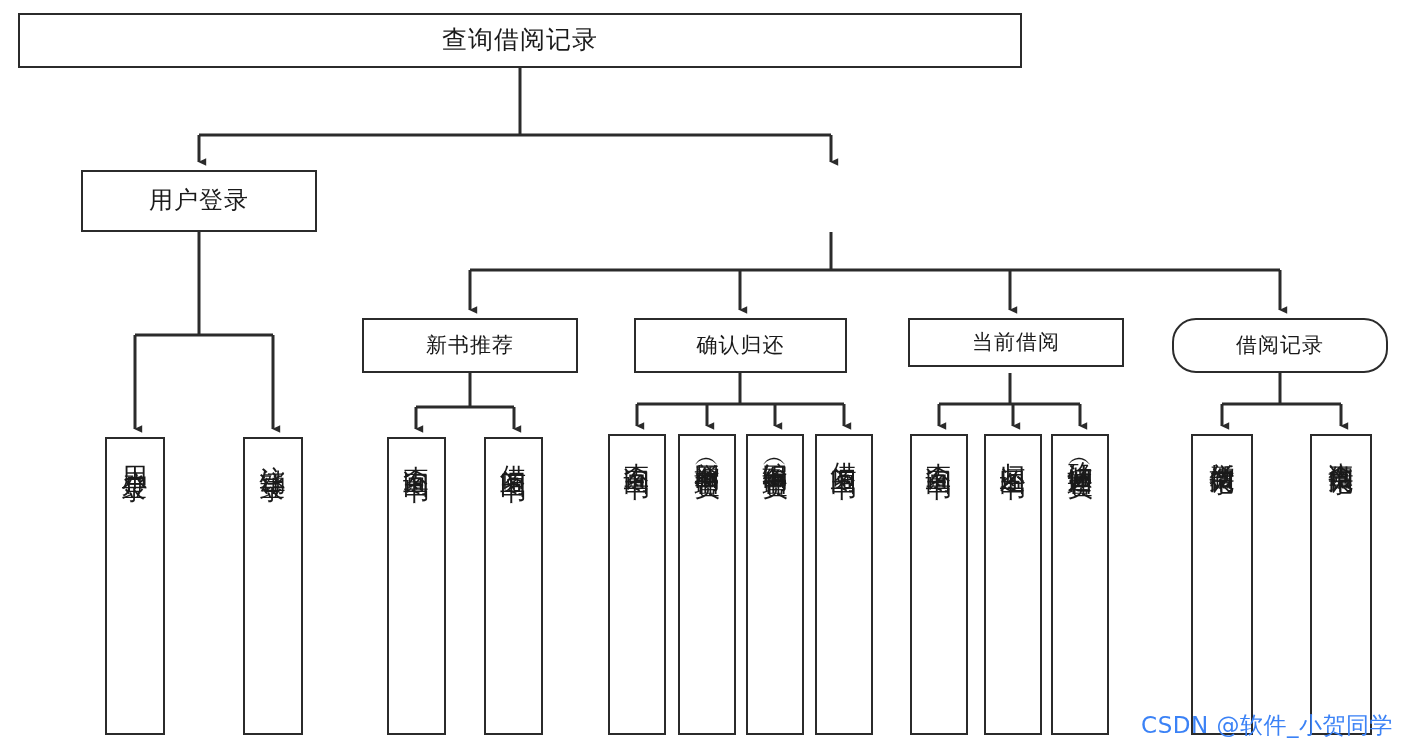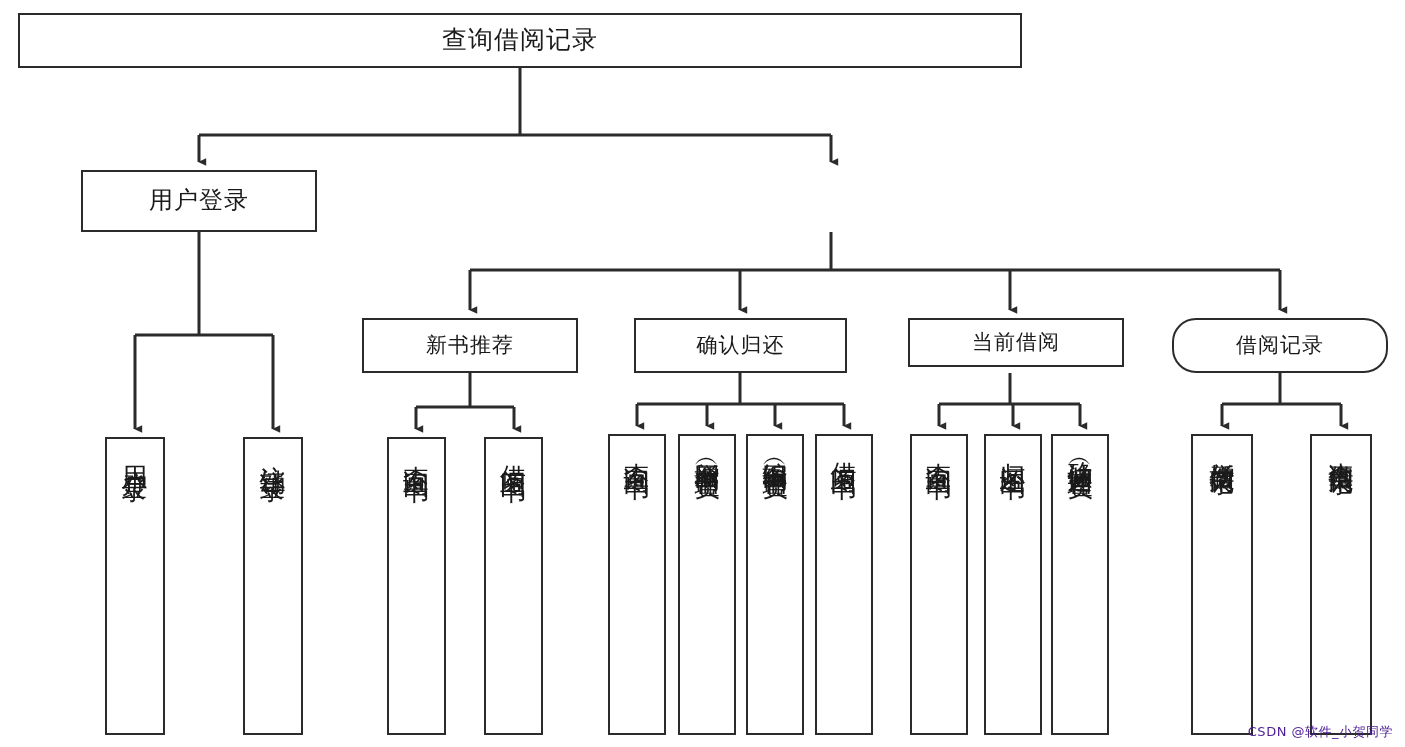--- a/index.html
+++ b/index.html
@@ -67,22 +67,22 @@
     white-space: nowrap;
   }
   .node.leaf.tall-text .node-label {
     font-size: 25px;
     letter-spacing: 2px;
   }
   .watermark {
     position: absolute;
     right: 12px;
     bottom: 6px;
-    font-size: 13px;
-    color: #4c1d95;
+    font-size: 23px;
+    color: #3b82f6;
     white-space: nowrap;
     z-index: 5;
     letter-spacing: 0.5px;
   }
 </style>
 </head>
 <body>
 
 <div id="diagram-root">
 

